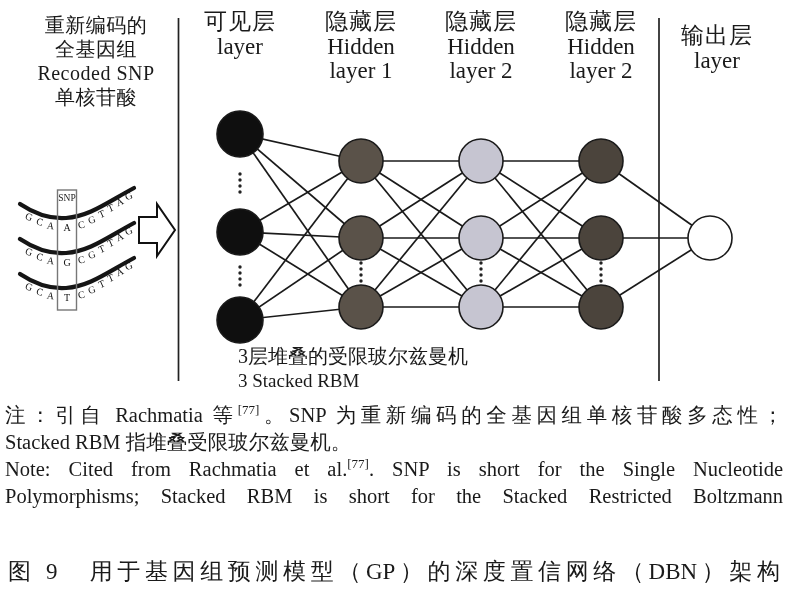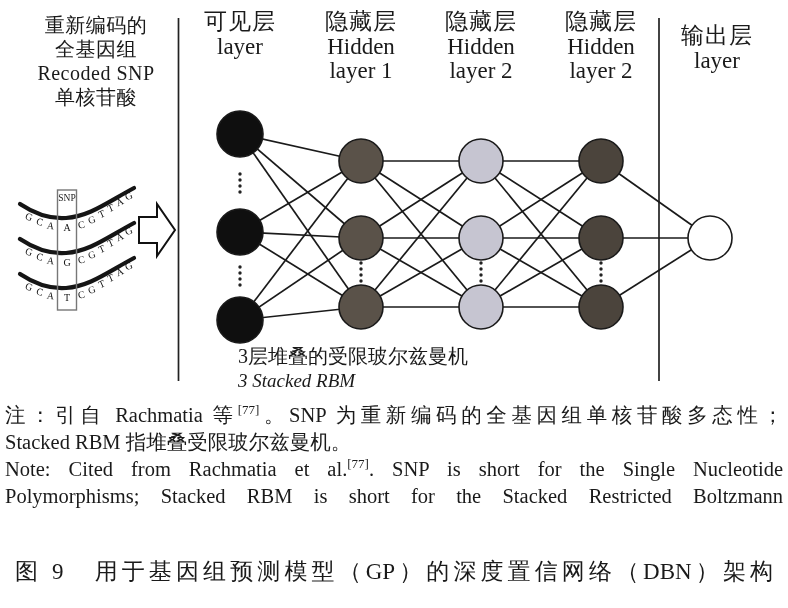--- a/index.html
+++ b/index.html
@@ -8,26 +8,26 @@
   .page{position:relative;width:788px;height:608px;background:#fff;}
   .fig-area{position:absolute;left:0;top:0;width:788px;height:400px;}
   svg{position:absolute;left:0;top:0;}
   .src-label{position:absolute;left:14px;top:13px;width:164px;text-align:center;
              font-size:20px;line-height:24px;letter-spacing:0.5px;}
   .col-header{position:absolute;top:10px;width:130px;text-align:center;
               font-size:23px;line-height:24.5px;}
   .col-header .zh{letter-spacing:1px;}
   .rbm-caption{position:absolute;left:238px;top:344px;width:334px;}
   .rbm-caption .zh{font-size:20px;line-height:25px;}
-  .rbm-caption .en{font-size:19px;line-height:23px;font-style:italic;}
+  .rbm-caption .en{font-size:19px;line-height:23px;}
   .notes{position:absolute;left:0;top:402px;width:788px;padding:0 5px;box-sizing:border-box;}
   .note-line{margin:0;font-size:20.5px;line-height:27px;white-space:normal;}
   .just{text-align:justify;text-align-last:justify;}
   sup{font-size:13px;line-height:0;}
-  .fig-caption{position:absolute;left:0;top:557px;width:788px;padding:0 15px;box-sizing:border-box;
+  .fig-caption{position:absolute;left:0;top:557px;width:788px;padding:0 8px;box-sizing:border-box;
                font-size:23px;line-height:30px;text-align:justify;text-align-last:justify;}
 </style>
 </head>
 <body>
 
 <div class="page">
   <div class="fig-area">
 
     <svg id="fig-svg" width="788" height="400" viewBox="0 0 788 400">
 

